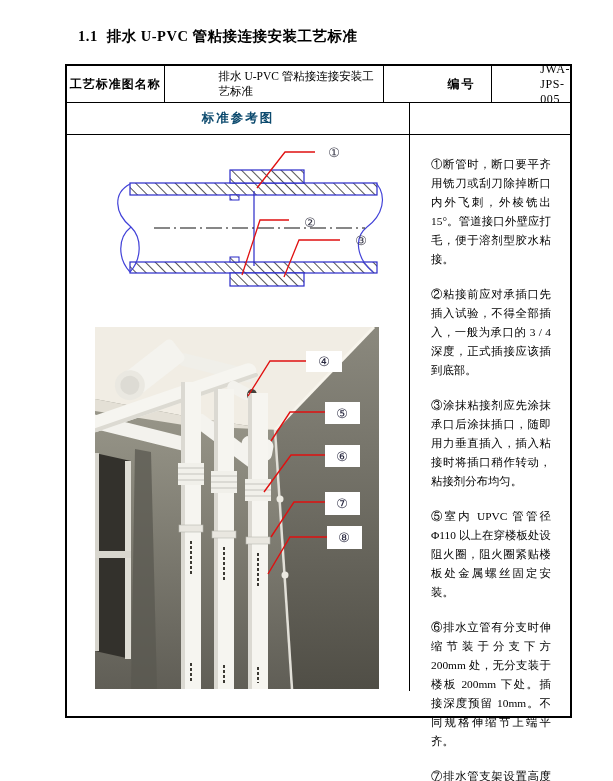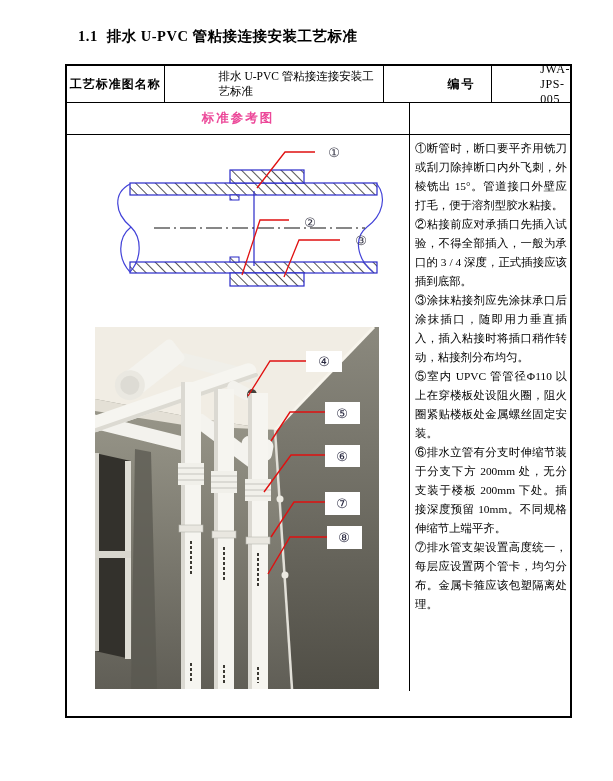--- a/index.html
+++ b/index.html
@@ -15,27 +15,27 @@
   .r1{height:37px;gap:48px;}
   .r1 .cell{border-right:1px solid #000;display:flex;align-items:center;}
   .c-label{width:103px;justify-content:center;font-weight:bold;font-size:12px;letter-spacing:1px;}
   .c-name{width:180px;padding:2px 6px;font-size:11.5px;line-height:15px;}
   .c-codelabel{width:64px;justify-content:center;font-weight:bold;font-size:12px;letter-spacing:2px;}
   .c-code{flex:1;border-right:none !important;justify-content:center;font-size:12px;letter-spacing:0.6px;}
   .r2{height:27px;align-items:center;padding-left:7px;font-size:12px;font-weight:bold;}
   .r2 .flow-value{margin-left:2px;letter-spacing:0.5px;}
   .r3{height:32px;}
   .r3 .cell{display:flex;align-items:center;justify-content:center;
-            font-weight:bold;font-size:12.5px;color:#ec4899;letter-spacing:2px;}
+            font-weight:bold;font-size:12.5px;color:#0c4a6e;letter-spacing:2px;}
   .r3 .left,.r4 .left{width:343px;border-right:1px solid #000;}
   .r3 .right,.r4 .right{flex:1;}
   .r4{flex:1;border-bottom:none;height:556px;}
   .r4 .left{position:relative;overflow:hidden;}
   .req{padding:4px 3px 0 5px;font-size:11.4px;line-height:19px;text-align:justify;}
-  .req p{margin:0;}
+  .req p{margin:16px;}
   .diagram-svg{position:absolute;left:0;top:0;}
   .photo-svg{position:absolute;left:28px;top:192px;}
   svg text.callout{font-size:13px;font-family:"Liberation Serif","DejaVu Serif",serif;}
 </style>
 </head>
 <body>
 
 <div class="page">
 
   <div class="title">

